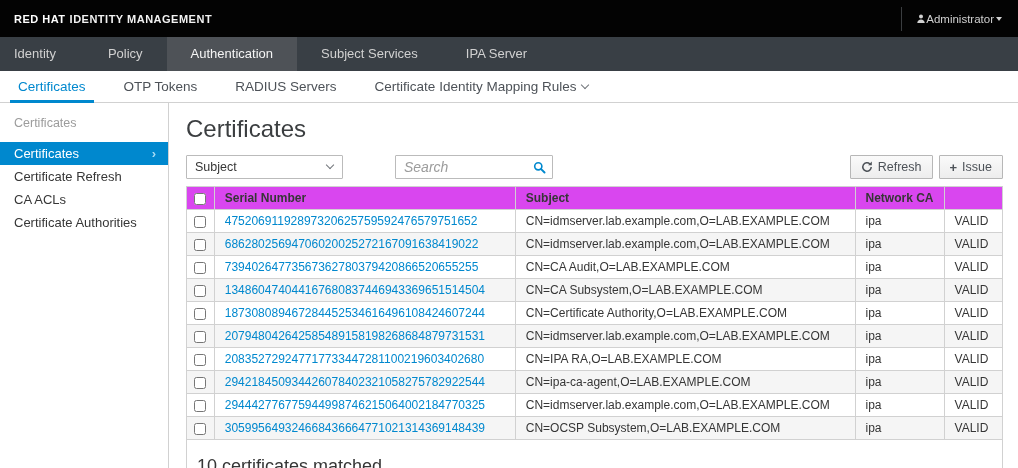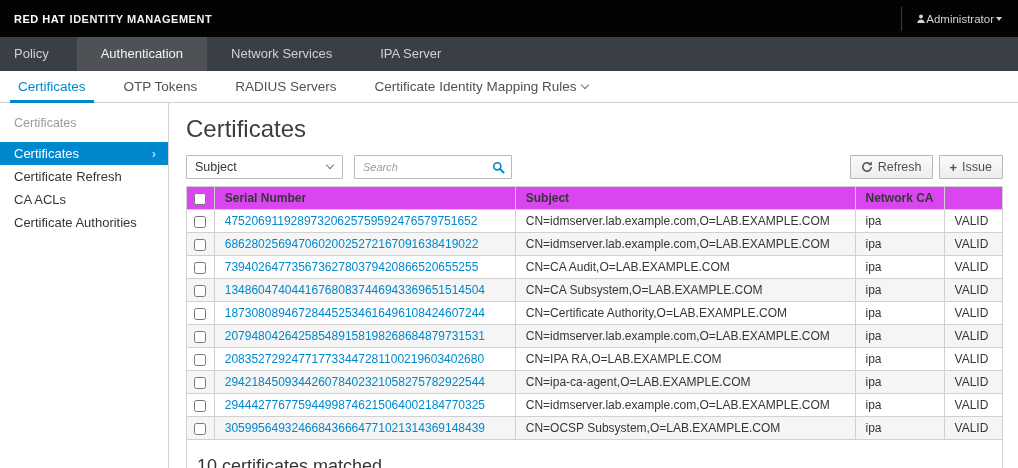--- a/index.html
+++ b/index.html
@@ -75,22 +75,23 @@
   .controls { display:flex; align-items:center; margin-bottom:7px; }
   .select-box {
     position:relative; width:157px; height:24px; border:1px solid #bbbbbb; background:#ffffff;
     font-size:12.5px; line-height:22px; padding:0 22px 0 8px; color:#363636; cursor:pointer;
     border-radius:1px;
   }
   .select-box .chev-down { position:absolute; right:9px; top:9px; }
   .search-box { position:relative; margin-left:11px; }
   .search-box input {
     width:158px; height:24px; border:1px solid #bbbbbb; border-radius:1px;
-    font-size:11px; padding:0 26px 0 8px; color:#363636; outline:none;
+    font-size:14px; padding:0 26px 0 8px; color:#363636; outline:none;
     font-family:"Liberation Sans","DejaVu Sans",sans-serif;
+    margin-left:41px;
   }
   .search-box input::placeholder { font-style:italic; color:#9c9c9c; }
   .search-icon { position:absolute; right:7px; top:5px; cursor:pointer; }
 
   .action-buttons { margin-left:auto; display:flex; gap:6px; }
   .btn {
     height:24px; display:flex; align-items:center; gap:5px; padding:0 10px;
     font-size:12.5px; color:#4d5258; background:linear-gradient(#fafafa,#ededed);
     border:1px solid #b7b7b7; border-radius:1px; cursor:pointer;
   }
@@ -123,23 +124,24 @@
       <svg width="10" height="11" viewBox="0 0 16 16">
           <path fill="#d1d1d1" d="M8 1.5a3.2 3.2 0 1 1 0 6.4 3.2 3.2 0 0 1 0-6.4zM2 15c.3-3.6 2.7-5.6 6-5.6s5.7 2 6 5.6z"></path>
         </svg>
     </span>
     <span>Administrator</span>
     <span class="caret-solid"></span>
   </div>
 </header>
 
 <nav class="navbar">
+  <div class="nav-item">Identity</div>
   <div class="nav-item">Policy</div>
   <div class="nav-item active">Authentication</div>
-  <div class="nav-item">Network Services</div>
+  <div class="nav-item">Subject Services</div>
   <div class="nav-item">IPA Server</div>
 </nav>
 
 <div class="tabbar">
   <div class="tab active">
     <span>Certificates</span>
   </div>
   <div class="tab">
     <span>OTP Tokens</span>
   </div>

